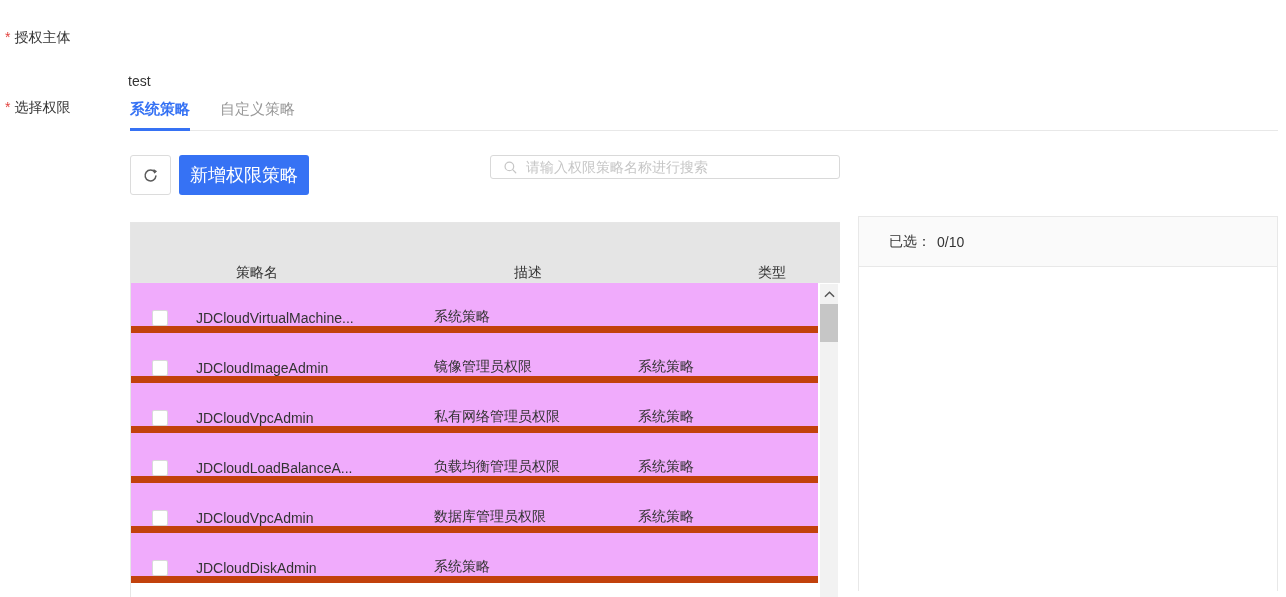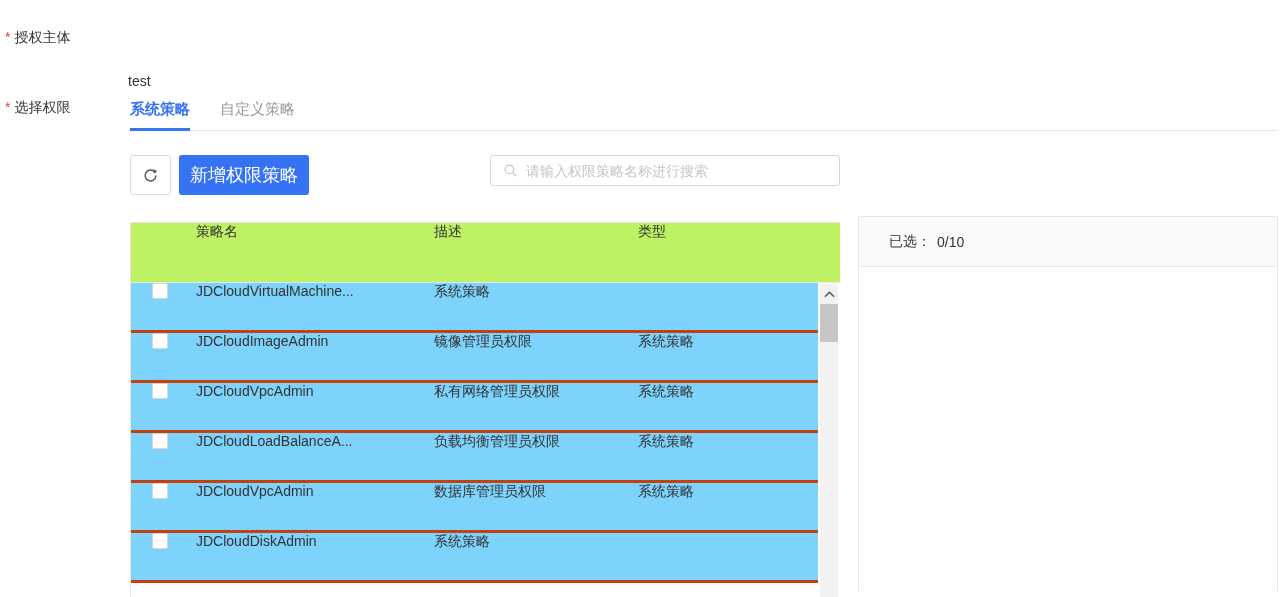--- a/index.html
+++ b/index.html
@@ -37,44 +37,44 @@
     background:#fff; border:1px solid #dcdcdc; border-radius:3px;
     display:flex; align-items:center; justify-content:center; cursor:pointer;
   }
   .btn-primary {
     position:absolute; left:179px; top:155px; width:130px; height:40px;
     background:#3672f4; color:#fff; border:none; border-radius:3px;
     font-size:18px; display:flex; align-items:center; justify-content:center;
     cursor:pointer; font-family:inherit;
   }
   .search-box {
-    position:absolute; left:490px; top:155px; width:350px; height:31px;
+    position:absolute; left:490px; top:155px; width:350px; height:24px;
     border:1px solid #d9d9d9; border-radius:3px; background:#fff;
     display:flex; align-items:center; padding:0 12px;
   }
   .search-box svg { flex:0 0 auto; margin-right:8px; }
   .search-box input {
     border:none; outline:none; flex:1; font-size:14px; color:#333;
     font-family:inherit; background:transparent;
   }
   .search-box input::placeholder { color:#c6c6c6; opacity:1; }
 
   
   .ptable {
     position:absolute; left:130px; top:222px; width:710px; height:375px;
     border-left:1px solid #e6e6e6; border-top:1px solid #e6e6e6;
     background:#fff; overflow:hidden;
   }
   .thead {
-    height:60px; background:#bef264; border-bottom:1px solid #e6e6e6;
-    display:flex; align-items:flex-start; color:#333;
+    height:60px; background:#e5e5e5; border-bottom:1px solid #e6e6e6;
+    display:flex; align-items:flex-end; color:#333;gap:40px;
   }
   .trow {
-    height:50px; display:flex; align-items:flex-start;
-    border-bottom:3px solid #c2410c; margin-right:22px; background:#7dd3fc;
+    height:50px; display:flex; align-items:flex-end;
+    border-bottom:7px solid #c2410c; margin-right:22px; background:#f0abfc;
   }
   .cell { overflow:hidden; white-space:nowrap; }
   .c-check { width:65px; display:flex; align-items:center; }
   .c-check .checkbox {
     width:16px; height:16px; margin-left:21px; border:1px solid #d9d9d9;
     border-radius:2px; background:#fff; cursor:pointer;
   }
   .c-name { width:238px; padding-right:14px; }
   .c-desc { width:204px; padding-right:14px; }
   .c-type { flex:1; }

